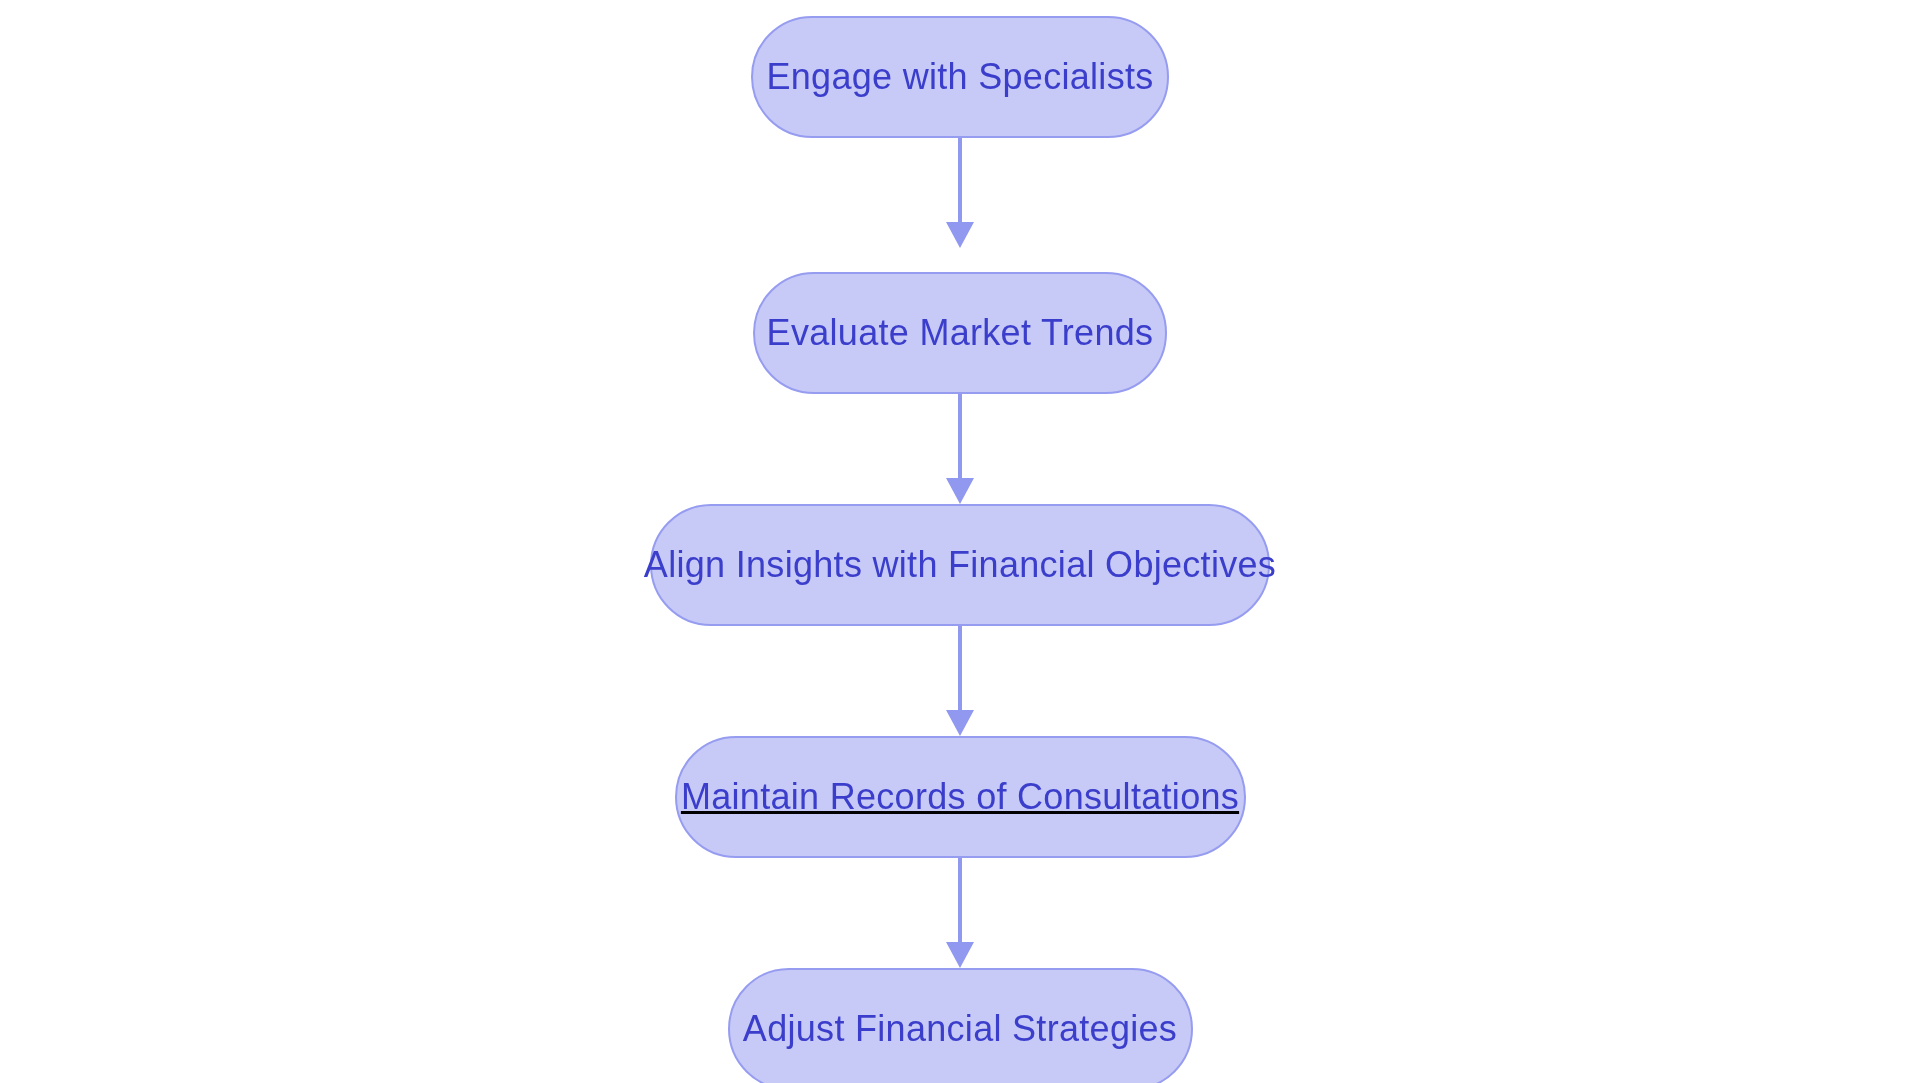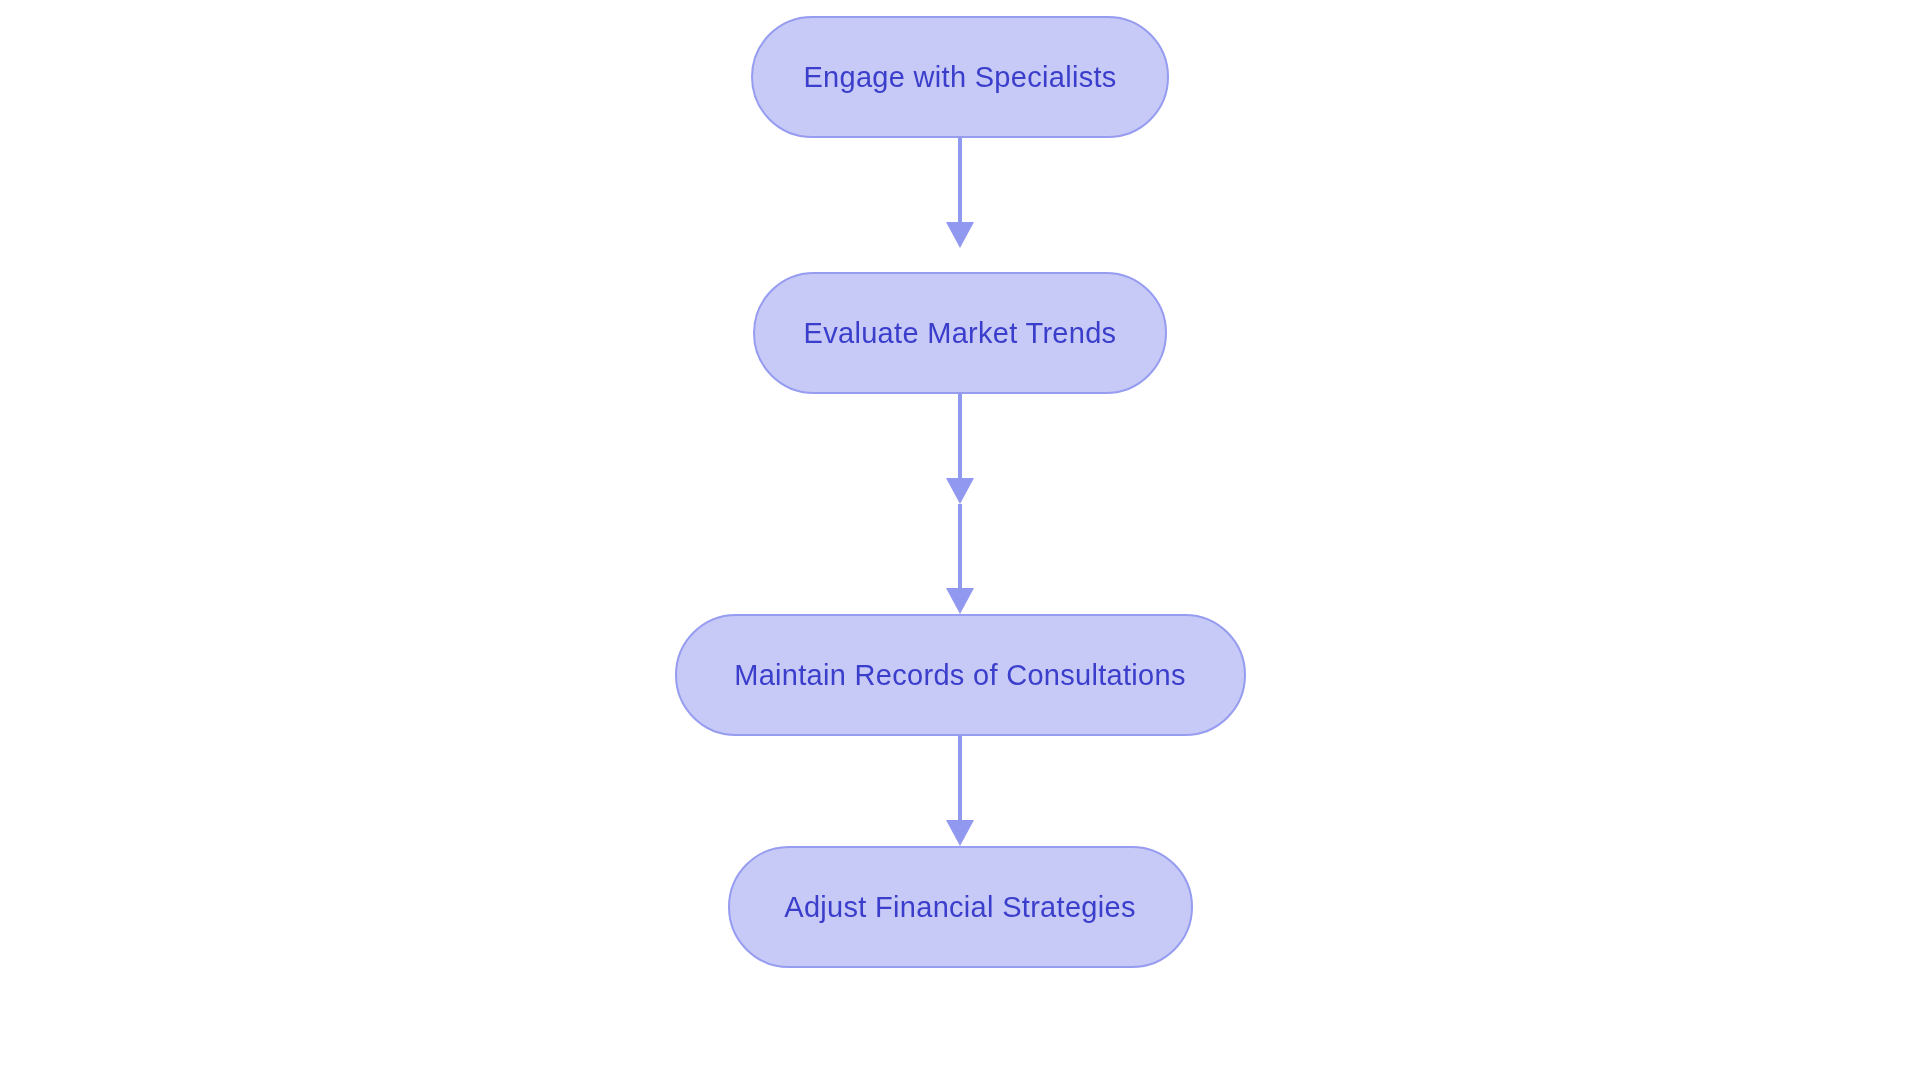--- a/index.html
+++ b/index.html
@@ -30,30 +30,30 @@
     border-radius: 61px;
     background: var(--node-fill);
     border: 2px solid var(--node-border);
     display: flex;
     align-items: center;
     justify-content: center;
     flex: 0 0 auto;
   }
   .node-label {
     color: var(--text-color);
-    font-size: 29px;
+    font-size: 36px;
     font-weight: 500;
     letter-spacing: 0.3px;
     white-space: nowrap;
     text-align: center;
   }
   .node-0 { width: 418px; }
   .node-1 { width: 414px; margin-top: 24px; }
   .node-2 { width: 620px; }
-  .node-3 { width: 571px; }
+  .node-3 { width: 571px; text-decoration: underline; }
   .node-4 { width: 465px; }
   .arrow {
     height: 110px;
     width: 28px;
     display: flex;
     flex-direction: column;
     align-items: center;
     flex: 0 0 auto;
   }
   .arrow-line {
@@ -86,20 +86,23 @@
 
   <div class="node node-1">
     <span class="node-label">Evaluate Market Trends</span>
   </div>
 
   <div class="arrow">
     <div class="arrow-line"></div>
     <div class="arrow-head"></div>
   </div>
 
+  <div class="node node-2">
+    <span class="node-label">Align Insights with Financial Objectives</span>
+  </div>
 
   <div class="arrow">
     <div class="arrow-line"></div>
     <div class="arrow-head"></div>
   </div>
 
   <div class="node node-3">
     <span class="node-label">Maintain Records of Consultations</span>
   </div>
 

